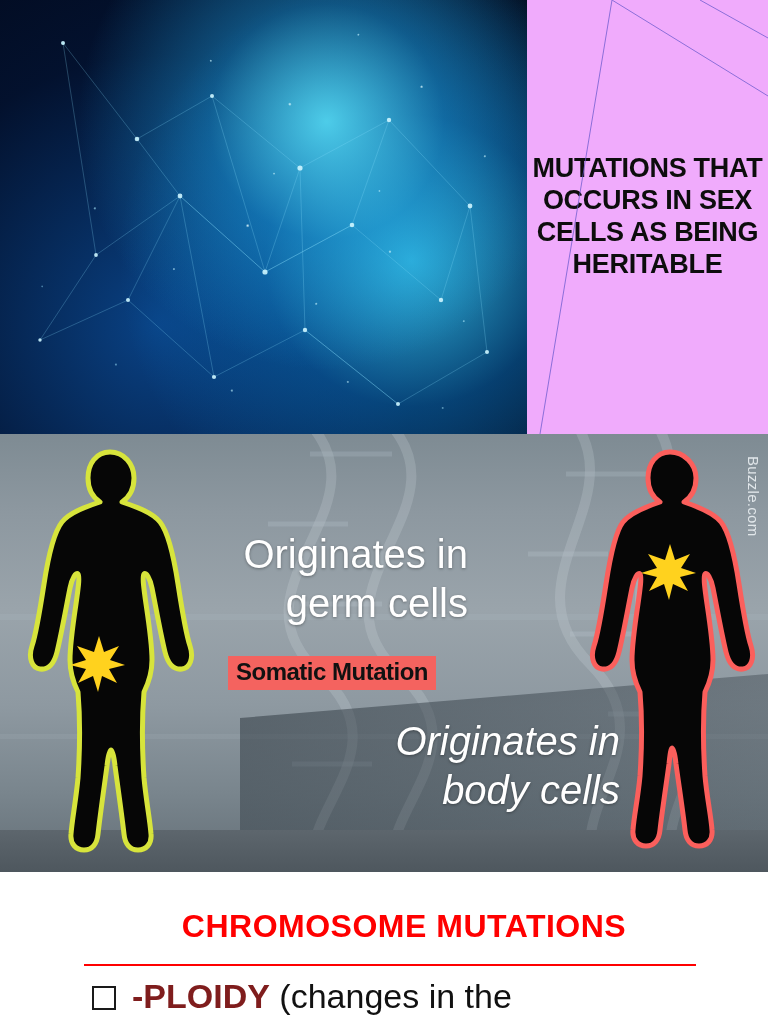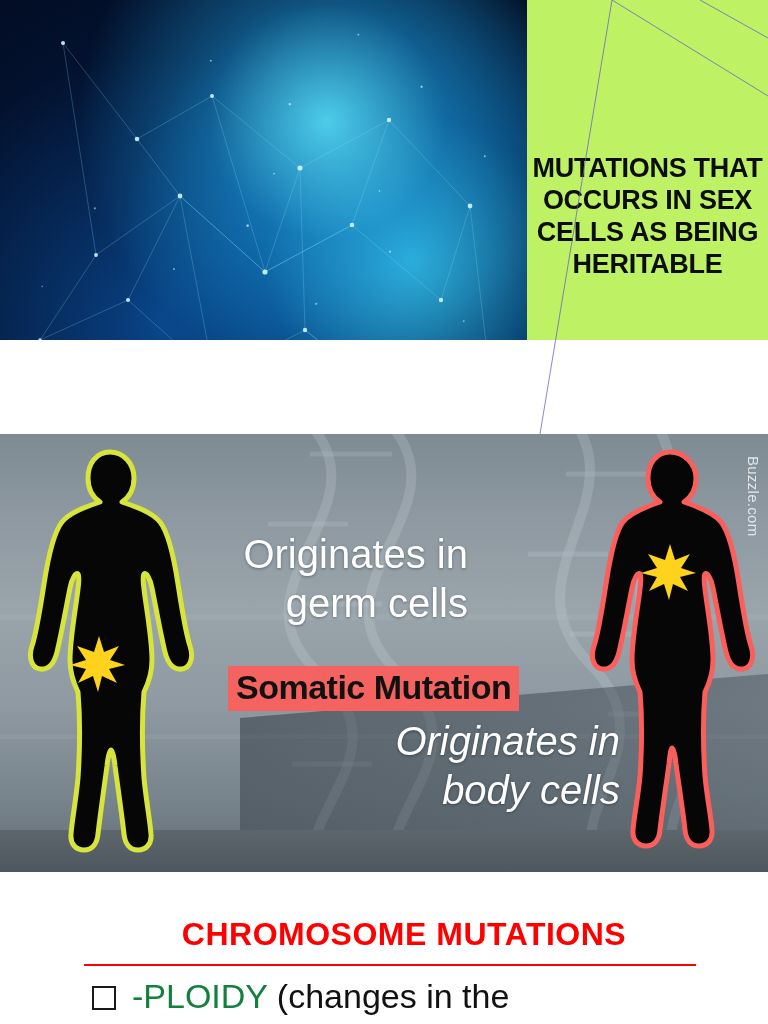--- a/index.html
+++ b/index.html
@@ -8,22 +8,22 @@
     font-family:"Liberation Sans", sans-serif;
     background:#ffffff;
     position:relative;
     overflow:hidden;
   }
 
   
   .top-section {
     position:absolute;
     left:0; top:0;
-    width:768px; height:340px;
-    background:#bef264;
+    width:768px; height:434px;
+    background:#f0abfc;
     overflow:hidden;
   }
   .network-image {
     position:absolute;
     left:0; top:0;
     width:527px; height:434px;
     background:
       radial-gradient(circle at 62% 28%, rgba(90,230,255,0.85) 0%, rgba(30,160,225,0.45) 26%, rgba(0,0,0,0) 55%),
       radial-gradient(circle at 78% 60%, rgba(60,215,255,0.8) 0%, rgba(10,120,200,0.4) 30%, rgba(0,0,0,0) 60%),
       radial-gradient(circle at 30% 75%, rgba(10,70,140,0.9) 0%, rgba(3,18,48,0.9) 55%, rgba(2,8,25,1) 100%),
@@ -108,23 +108,23 @@
     white-space:nowrap;
     padding:2px 8px 4px 8px;
   }
   .badge-germline {
     left:140px; top:36px;
     background:#ccdb30;
     font-size:34px;
     letter-spacing:-0.5px;
   }
   .badge-somatic {
-    left:228px; top:232px;
+    left:228px; top:222px;
     background:#f4635f;
-    font-size:34px;
+    font-size:24px;
     letter-spacing:-0.5px;
   }
   .sub-text {
     position:absolute;
     color:#ffffff;
     font-size:40px;
     line-height:1.22;
     text-align:right;
     text-shadow:0 1px 3px rgba(0,0,0,.35);
   }
@@ -144,21 +144,21 @@
   
   .bottom-section {
     position:absolute;
     left:0; top:872px;
     width:768px; height:152px;
     background:#ffffff;
     overflow:hidden;
   }
   .chromo-title {
     position:absolute;
-    left:0; top:44px;
+    left:0; top:36px;
     width:768px;
     text-align:center;
     color:#ff0000;
     font-weight:bold;
     font-size:32px;
     letter-spacing:0.5px;
     padding-left:40px;
   }
   .chromo-underline {
     position:absolute;
@@ -176,21 +176,21 @@
     overflow:hidden;
     height:48px;
   }
   .bullet-box {
     width:24px; height:24px;
     border:2px solid #1a1a1a;
     margin-top:10px;
     flex:none;
   }
   .bullet-text { font-size:34px; line-height:1.18; white-space:nowrap; }
-  .bullet-key { color:#15803d; font-weight:normal; }
+  .bullet-key { color:#7f1d1d; font-weight:bold; }
   .bullet-rest { color:#111;margin-top:48px; }
 </style>
 </head>
 <body>
 
 <div class="top-section">
 
   <div class="network-image">
     <svg class="net-lines" viewBox="0 0 527 434" preserveAspectRatio="none">
       <g stroke="rgba(140,225,255,0.35)" stroke-width="0.7" fill="none">

